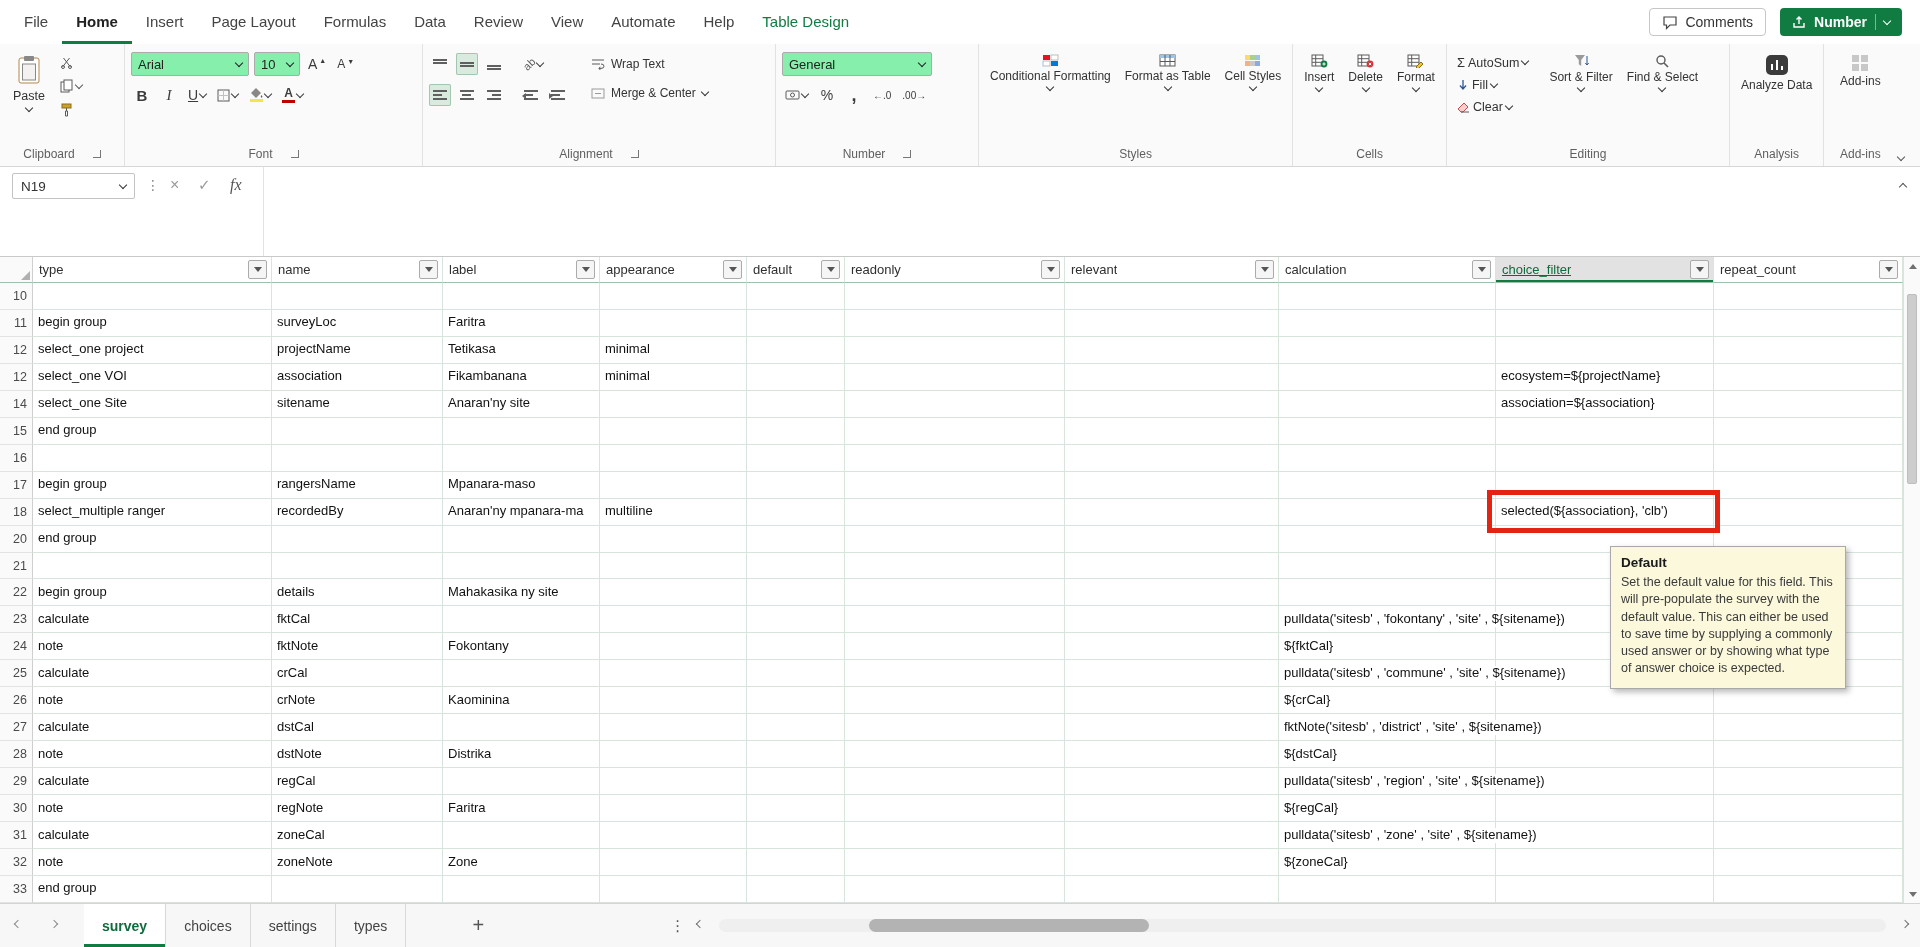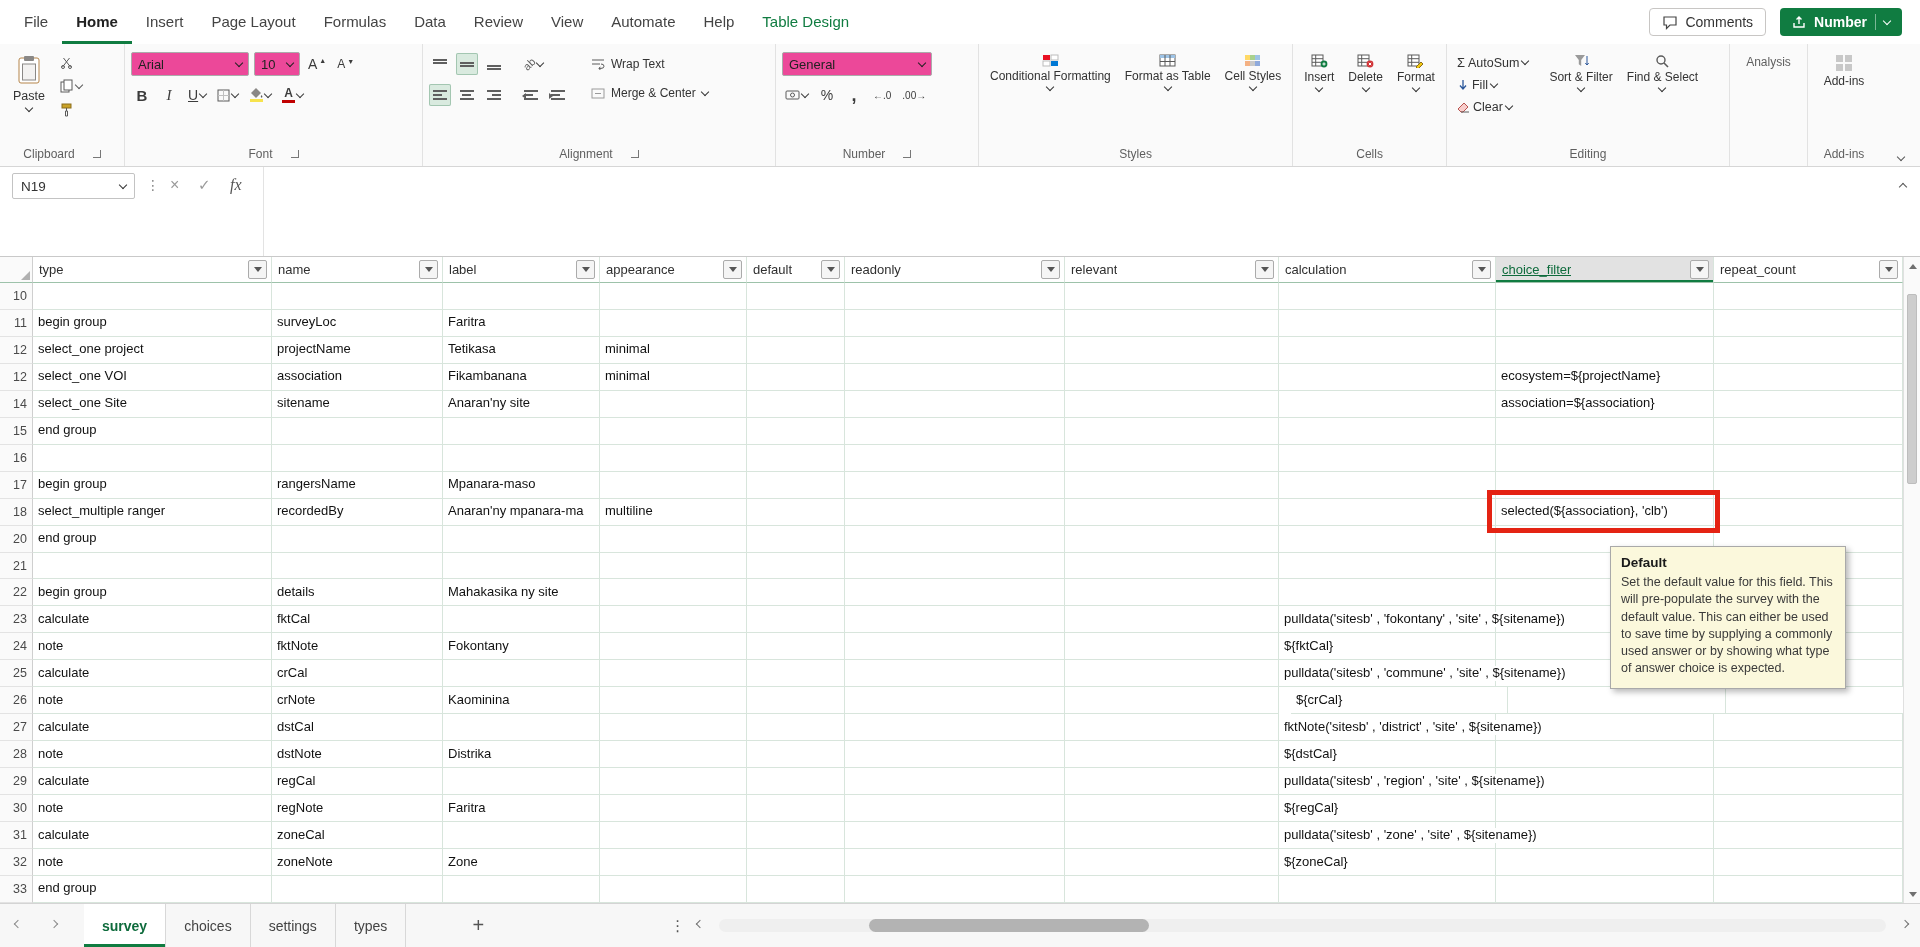--- a/index.html
+++ b/index.html
@@ -23,21 +23,21 @@
   #ribbon{position:absolute;top:44px;left:0;right:0;height:123px;background:#fafafa;border-bottom:1px solid #d6d6d6;display:flex;}
   .rgroup{display:flex;flex-direction:column;border-right:1px solid #e2e2e2;padding:6px 6px 0;flex:none;}
   .rgc{flex:1;display:flex;align-items:flex-start;gap:4px;}
   .glabel{height:24px;display:flex;align-items:center;justify-content:center;gap:18px;font-size:12px;color:#5f5f5f;}
   .launcher{width:8px;height:8px;border-right:1px solid #777;border-bottom:1px solid #777;display:inline-block;}
   .bigbtn{display:flex;flex-direction:column;align-items:center;justify-content:flex-start;gap:4px;padding:5px 7px;font-size:12.5px;color:#333;text-align:center;line-height:1.2;border-radius:3px;}
   .bigbtn .blabel{white-space:pre-line;}
   .bigbtn.dim,.dim{color:#a6a6a6;}
   .minicol{display:flex;flex-direction:column;gap:4px;padding-top:3px;}
   .minibtn{display:flex;align-items:center;gap:3px;padding:3px 4px;border-radius:2px;color:#5a5a5a;}
-  .combo{border:1px solid #ababab;background:#ec4899;height:24px;display:flex;align-items:center;justify-content:space-between;font-size:13px;color:#222;padding:0 6px;border-radius:2px;}
+  .combo{border:1px solid #ababab;background:#86efac;height:24px;display:flex;align-items:center;justify-content:space-between;font-size:13px;color:#222;padding:0 6px;border-radius:2px;}
   .frow{display:flex;align-items:center;gap:5px;height:28px;}
   .ibtn{display:flex;align-items:center;justify-content:center;min-width:22px;height:22px;padding:0 3px;border-radius:2px;color:#3b3b3b;gap:2px;}
   .ibtn.on{background:#d9eadf;box-shadow:inset 0 0 0 1px #a3c6b1;}
   .fmtB{font-weight:700;font-size:15px;}
   .fmtI{font-style:italic;font-family:"Liberation Serif",serif;font-size:15px;}
   .fmtU{text-decoration:underline;font-size:14px;}
   .colorbar{display:block;width:13px;height:3px;margin-top:1px;}
   .stack{display:flex;flex-direction:column;align-items:center;line-height:1;}
   .bars{width:14px;height:12px;flex:none;background-repeat:no-repeat;
     background-image:linear-gradient(#5f5f5f,#5f5f5f),linear-gradient(#5f5f5f,#5f5f5f),linear-gradient(#5f5f5f,#5f5f5f);}
@@ -455,20 +455,30 @@
 Select</span>
         <i class="chev"></i>
       </div>
     </div>
     <div class="glabel">
         <span>Editing</span>
       </div>
   </div>
 
   <div class="rgroup" style="min-width:78px">
+    <div class="rgc" style="justify-content:center">
+      <div class="bigbtn2">
+        <svg width="24" height="22" viewBox="0 0 24 22">
+            <rect x="1" y="1" width="22" height="20" rx="5" fill="#3b3b3b"></rect>
+            <path d="M7 16 V10 M12 16 V6 M17 16 V12" stroke="#fff" stroke-width="2"></path>
+          </svg>
+        <span class="blabel">Analyze
+Data</span>
+      </div>
+    </div>
     <div class="glabel">
         <span>Analysis</span>
       </div>
   </div>
 
   <div class="rgroup" style="min-width:72px;border-right:none">
     <div class="rgc" style="justify-content:center">
       <div class="bigbtn2 dim">
         <svg width="18" height="18" viewBox="0 0 18 18">
             <rect x="1" y="1" width="7" height="7" fill="#c8c8c8"></rect>
@@ -827,21 +837,21 @@
         <div class="cell clip" style="width: 171px;">
           <span class="ctext">crNote</span>
         </div>
         <div class="cell" style="width: 157px;">
           <span class="ctext">Kaominina</span>
         </div>
         <div class="cell" style="width: 147px;"></div>
         <div class="cell" style="width: 98px;"></div>
         <div class="cell" style="width: 220px;"></div>
         <div class="cell" style="width: 214px;"></div>
-        <div class="cell" style="width: 217px; margin-left: 12px;">
+        <div class="cell" style="width: 217px;">
           <span class="ctext">${crCal}</span>
         </div>
         <div class="cell" style="width: 218px;"></div>
         <div class="cell" style="width: 189px;"></div>
       </div>
       <div class="grow">
         <div class="gutter">27</div>
         <div class="cell clip" style="width: 239px;">
           <span class="ctext">calculate</span>
         </div>

